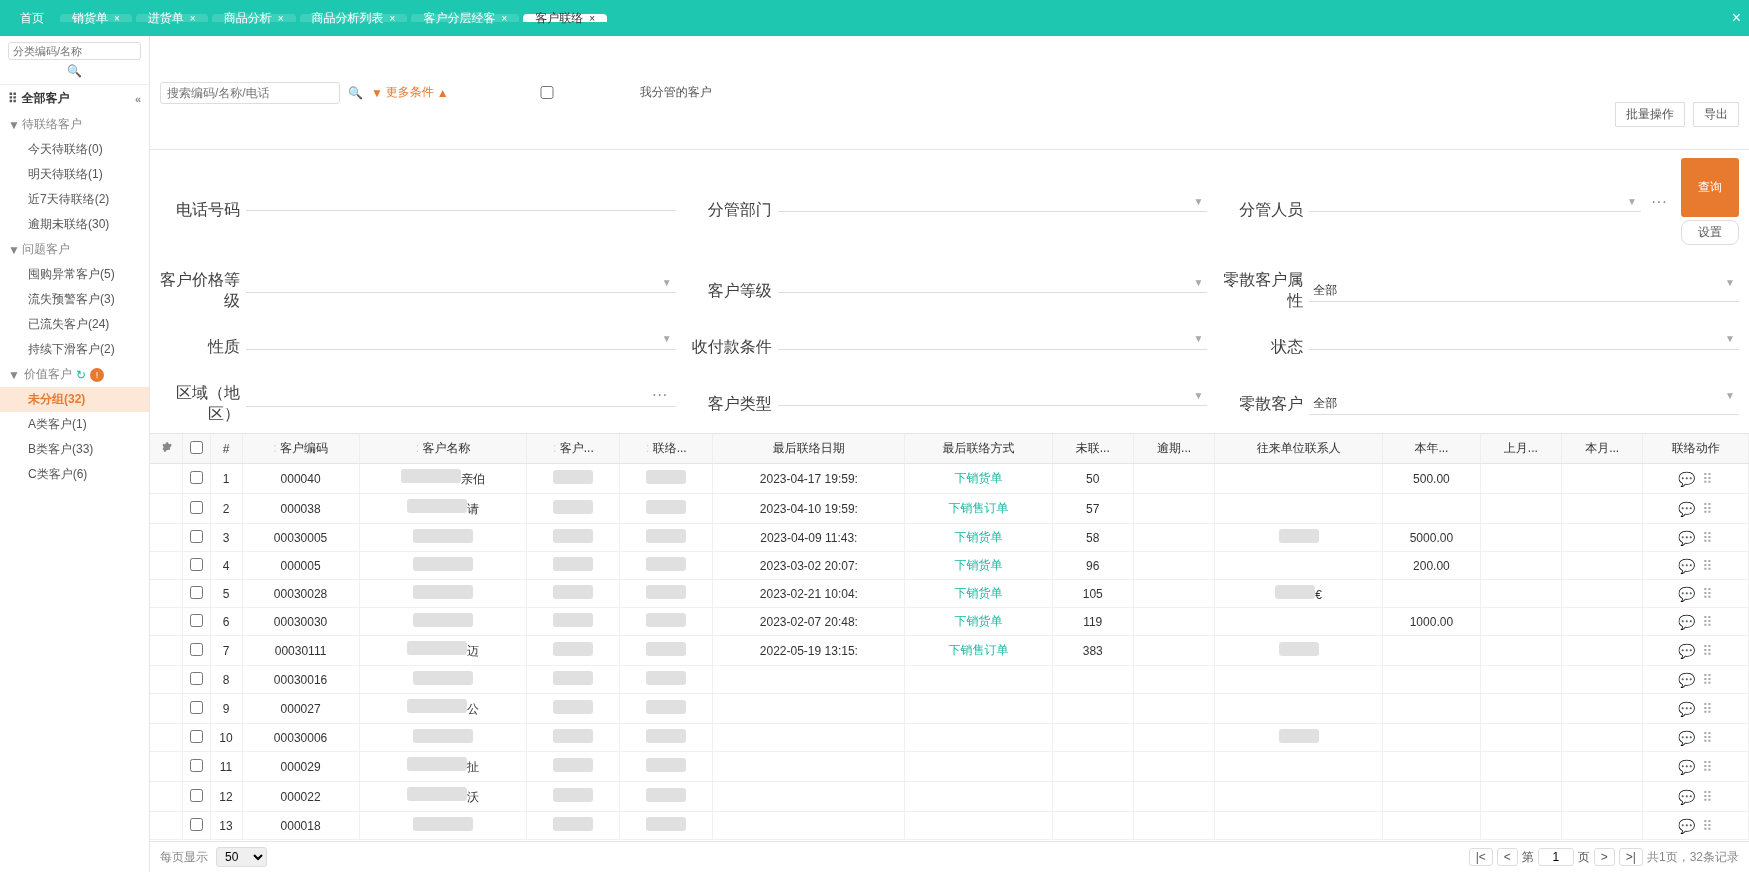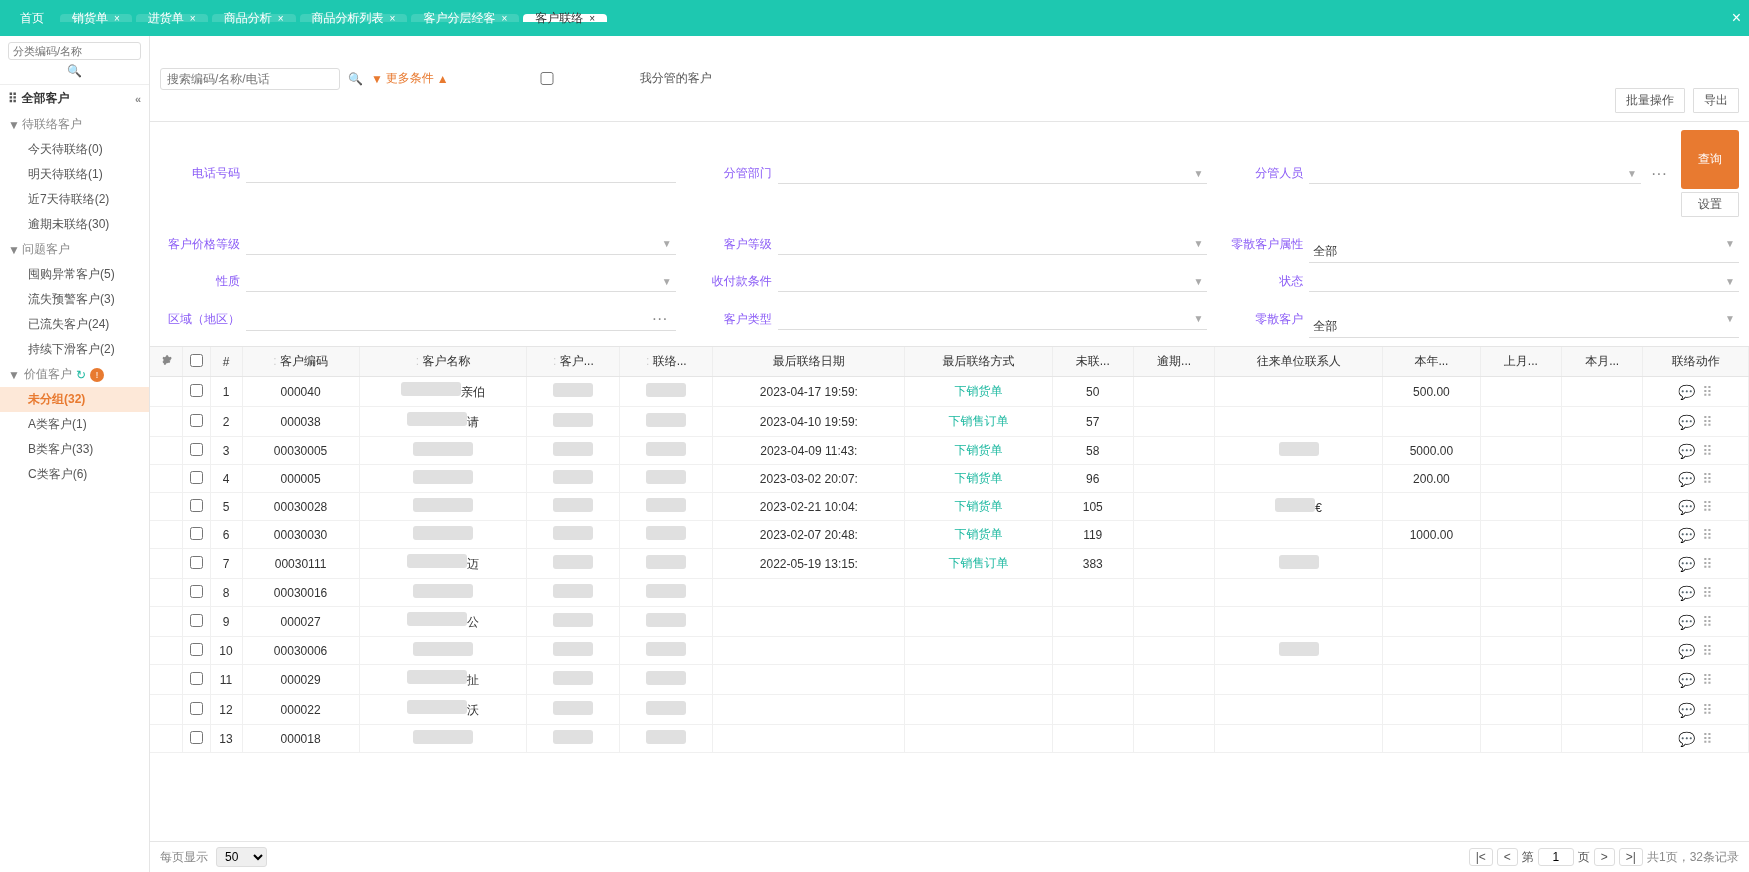--- a/index.html
+++ b/index.html
@@ -93,21 +93,21 @@
       flex: 1;
       display: flex;
       flex-direction: column;
       overflow: hidden;
     }
 
     
     .filter-bar {
       background: #fff;
       border-bottom: 1px solid #e5e5e5;
-      padding: 8px 10px;
+      padding: 22px 10px;
       display: flex;
       align-items: center;
       gap: 8px;
     }
     .filter-bar input {
       border: 1px solid #ddd;
       border-radius: 3px;
       padding: 3px 6px;
       width: 180px;
       font-size: 12px;
@@ -149,25 +149,26 @@
       display: grid;
       grid-template-columns: repeat(3, 1fr);
       gap: 8px 16px;
     }
     .filter-row {
       display: flex;
       align-items: center;
       gap: 6px;
     }
     .filter-label {
-      color: #8b5cf6;
+      color: #404040;
       width: 80px;
       text-align: right;
       flex-shrink: 0;
-      font-size: 12px;
+      font-size: 16px;
+      margin-top: 17px;
     }
     .filter-input {
       flex: 1;
       border: none;
       border-bottom: 1px solid #ddd;
       padding: 2px 4px;
       font-size: 12px;
       outline: none;
     }
     .filter-select {
@@ -195,21 +196,21 @@
       border: none;
       border-radius: 3px;
       padding: 21px 16px;
       cursor: pointer;
       font-size: 12px;
     }
     .btn-reset {
       background: #fff;
       color: #555;
       border: 1px solid #ddd;
-      border-radius: 1px;
+      border-radius: 8px;
       padding: 3px 16px;
       cursor: pointer;
       font-size: 12px;
     }
 
     
     .table-area {
       flex: 1;
       overflow: auto;
       background: #fff;

